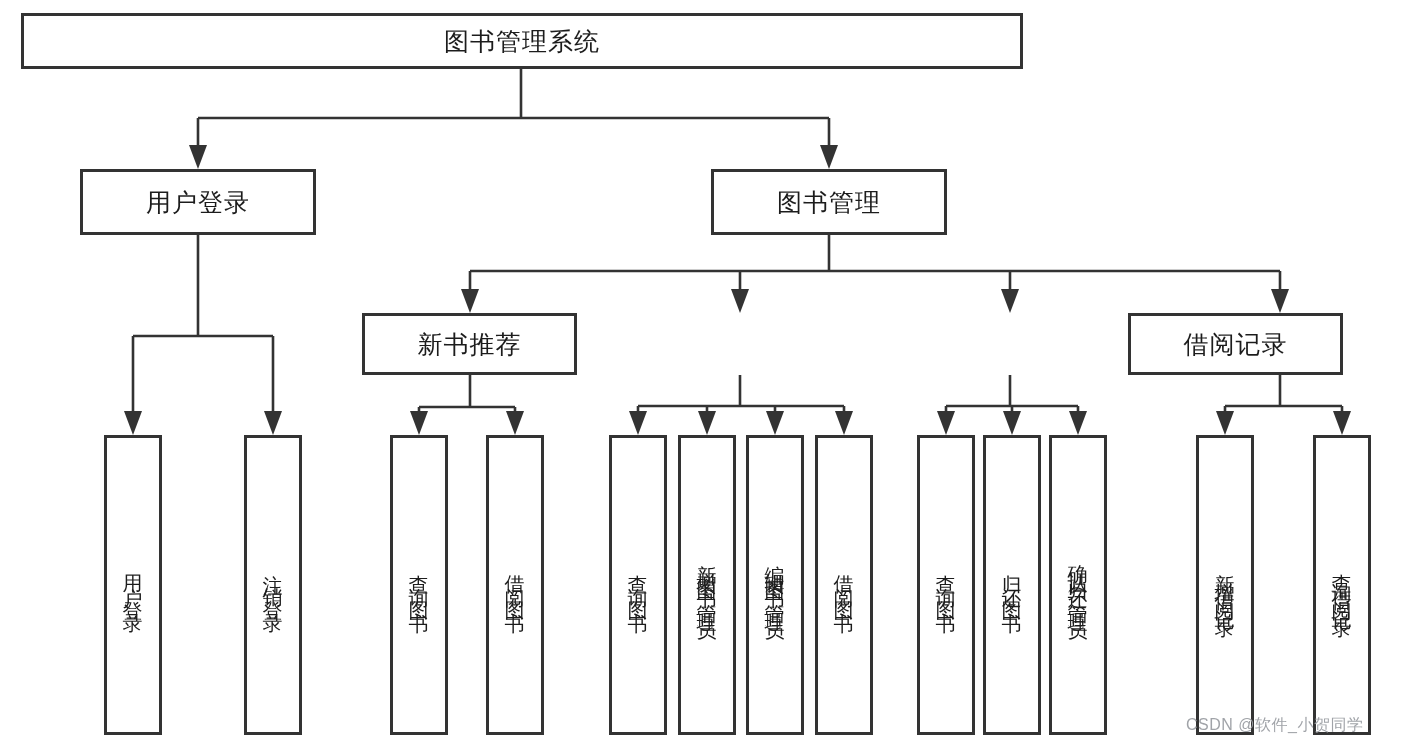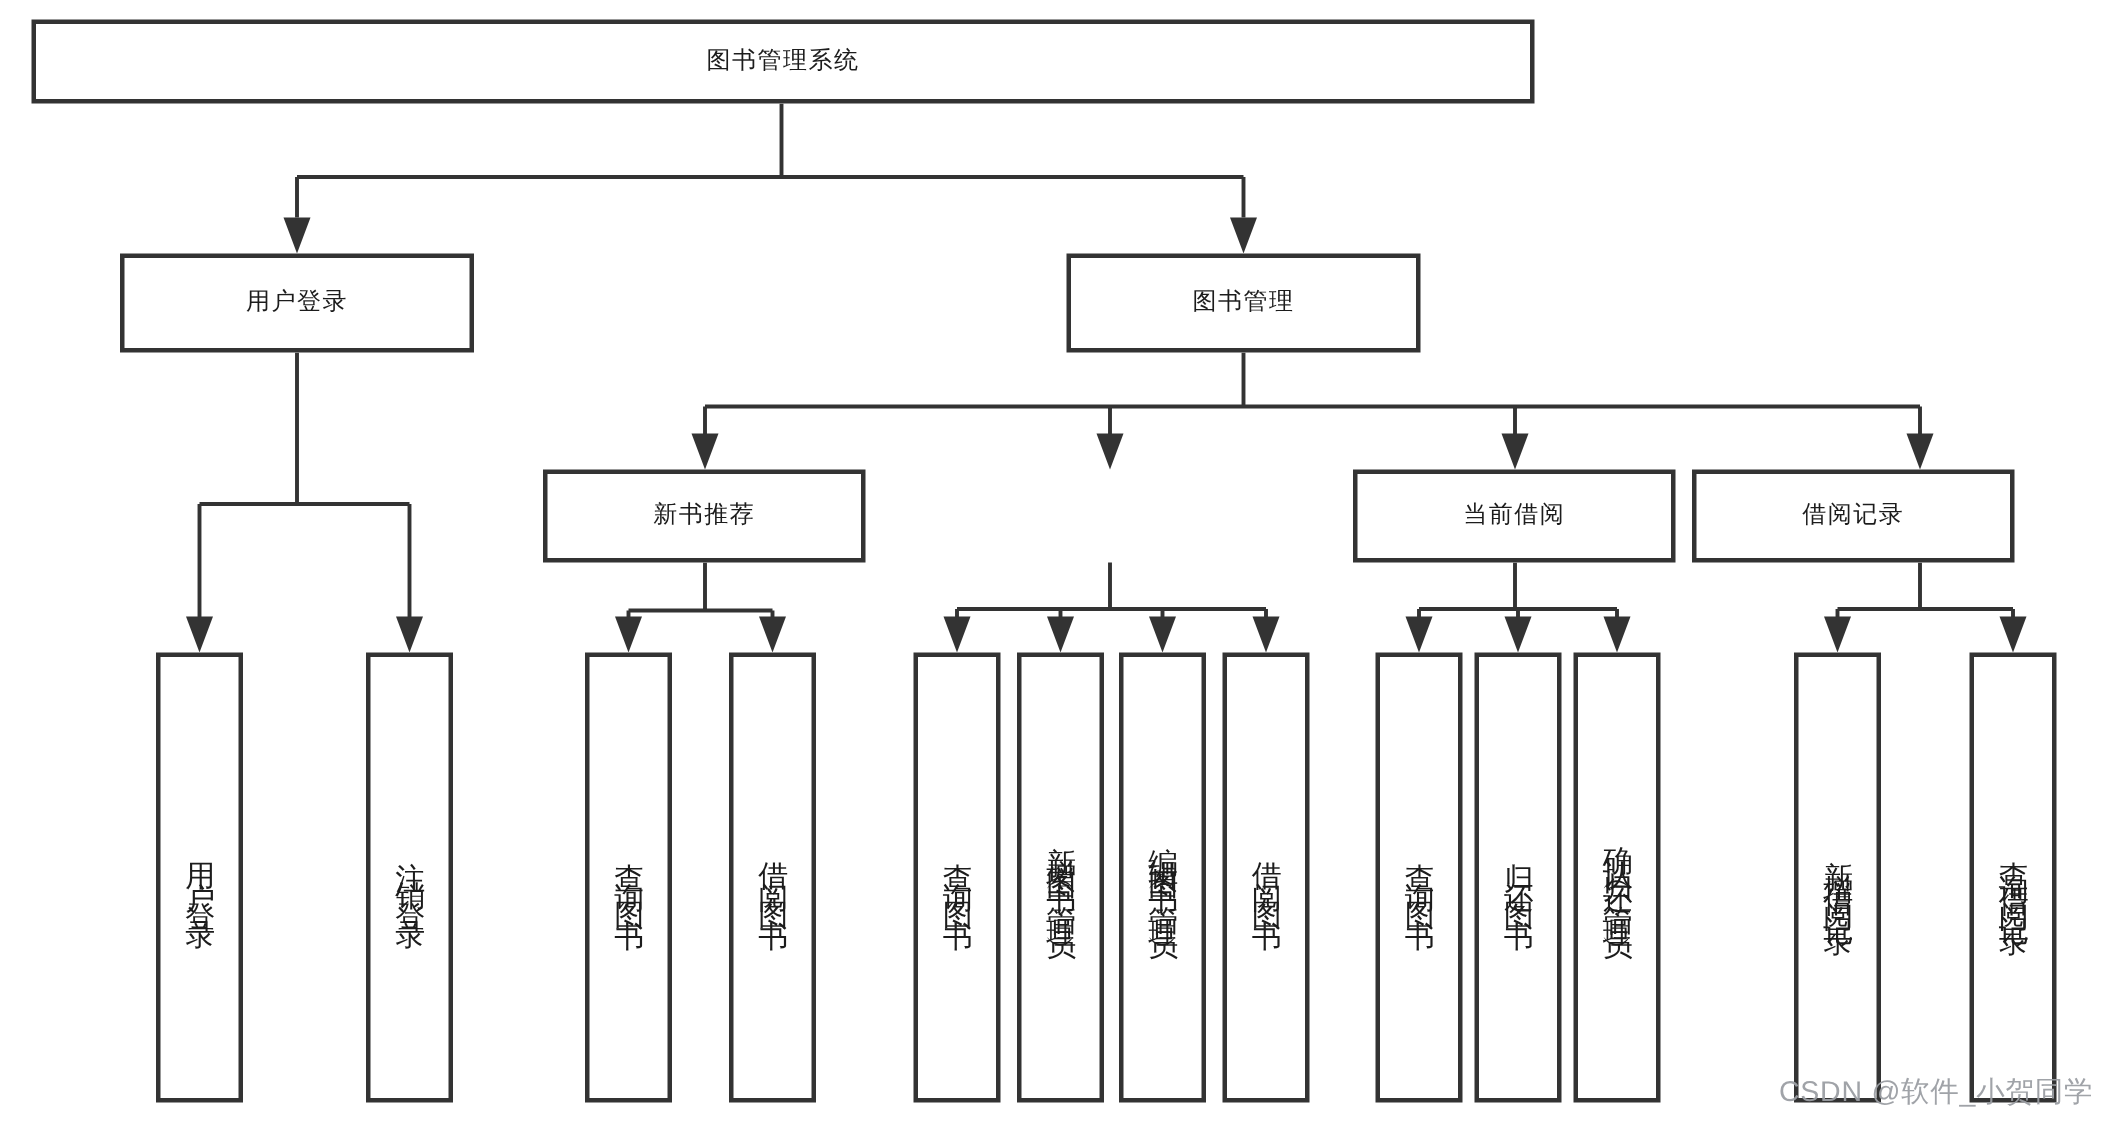--- a/index.html
+++ b/index.html
@@ -27,21 +27,21 @@
     box-sizing: border-box;
     border: 3px solid #333333;
     background: #ffffff;
     color: #1c1c1c;
     display: flex;
     align-items: center;
     justify-content: center;
     text-align: center;
   }
   .box-h {
-    font-size: 16px;
+    font-size: 25px;
     letter-spacing: 1px;
     line-height: 1;
   }
   .box-v {
     width: 58px;
     height: 300px;
     font-size: 20px;
     line-height: 1;
   }
   .box-v .vtext {
@@ -68,21 +68,21 @@
   .leaf-8  { left: 815px; }
   .leaf-9  { left: 917px; }
   .leaf-10 { left: 983px; }
   .leaf-11 { left: 1049px; }
   .leaf-12 { left: 1196px; }
   .leaf-13 { left: 1313px; }
   #watermark {
     position: absolute;
     left: 1186px;
     top: 715px;
-    font-size: 19px;
+    font-size: 16px;
     color: rgba(155, 158, 163, 0.95);
     white-space: nowrap;
     z-index: 10;
     letter-spacing: 0.5px;
   }
 </style>
 </head>
 <body>
 
 <div id="stage">
@@ -126,23 +126,20 @@
   <div class="node box-h lvl2-a">
     <span>用户登录</span>
   </div>
   <div class="node box-h lvl3 lvl3-a">
     <span>新书推荐</span>
   </div>
 
   <div class="node box-h lvl2-b">
     <span>图书管理</span>
   </div>
-  <div class="node box-h lvl3 lvl3-c">
-    <span>当前借阅</span>
-  </div>
   <div class="node box-h lvl3 lvl3-d">
     <span>借阅记录</span>
   </div>
 
   <div class="node box-v leaf leaf-1">
     <span class="vtext" style="letter-spacing: 13px;">用户登录</span>
   </div>
   <div class="node box-v leaf leaf-2">
     <span class="vtext" style="letter-spacing: 13px;">注销登录</span>
   </div>

